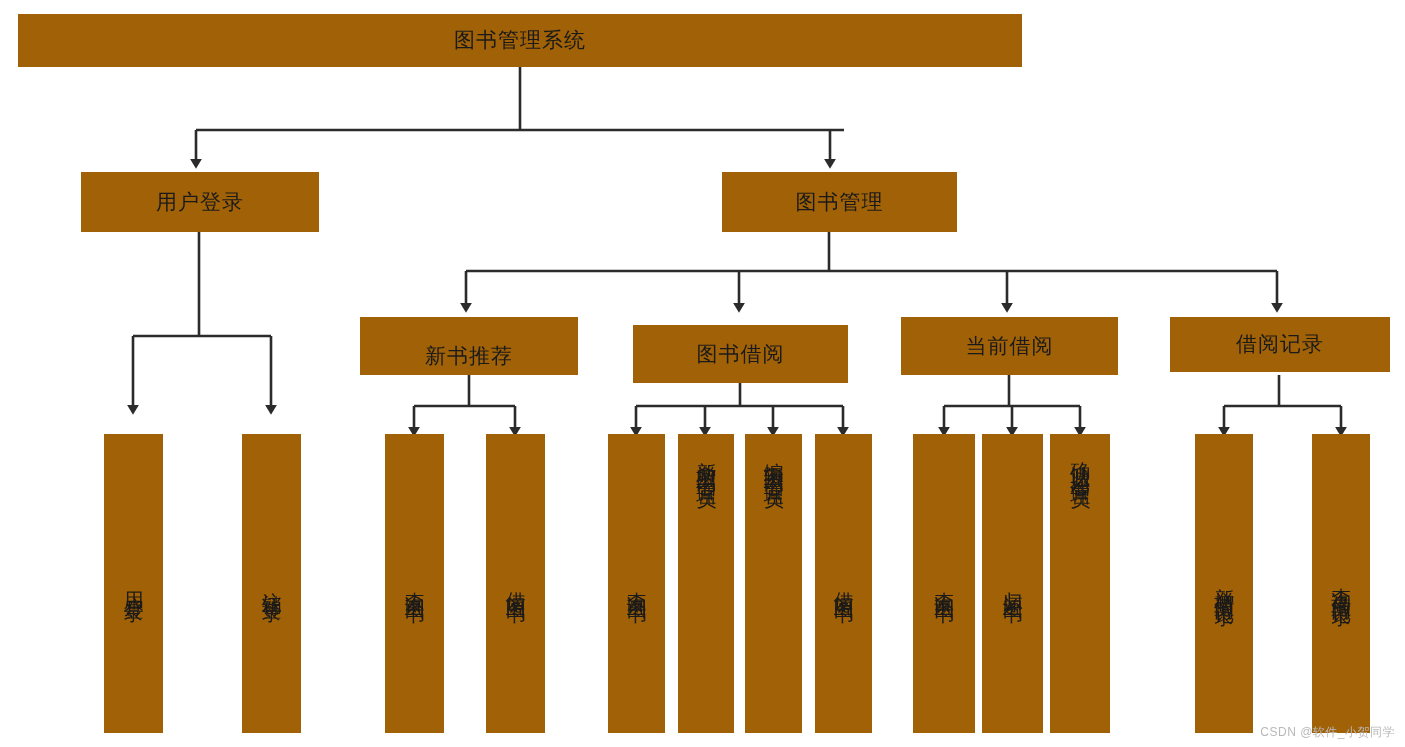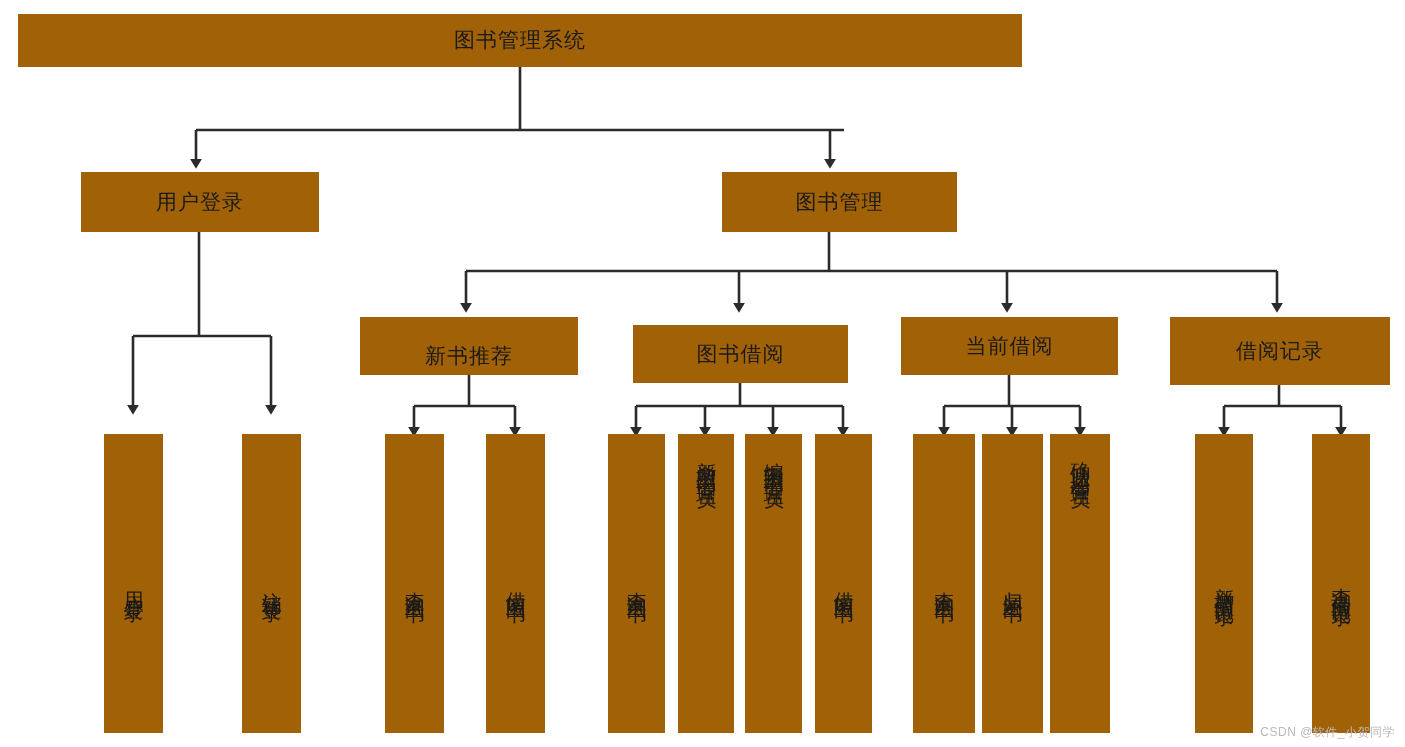--- a/index.html
+++ b/index.html
@@ -140,21 +140,21 @@
   </div>
 
   <div class="node" style="left:633px; top:325px; width:215px; height:58px;">
     <span class="node-label">图书借阅</span>
   </div>
 
   <div class="node" style="left:901px; top:317px; width:217px; height:58px;">
     <span class="node-label">当前借阅</span>
   </div>
 
-  <div class="node" style="left:1170px; top:317px; width:220px; height:68px;">
+  <div class="node" style="left:1170px; top:317px; width:220px; height:55px;">
     <span class="node-label">借阅记录</span>
   </div>
 
   <div class="node vertical leaf centered" style="left:104px; top:434px; width:59px; height:299px;">
     <span class="node-label">用户登录</span>
   </div>
 
   <div class="node vertical leaf centered" style="left:242px; top:434px; width:59px; height:299px;">
     <span class="node-label">注销登录</span>
   </div>

